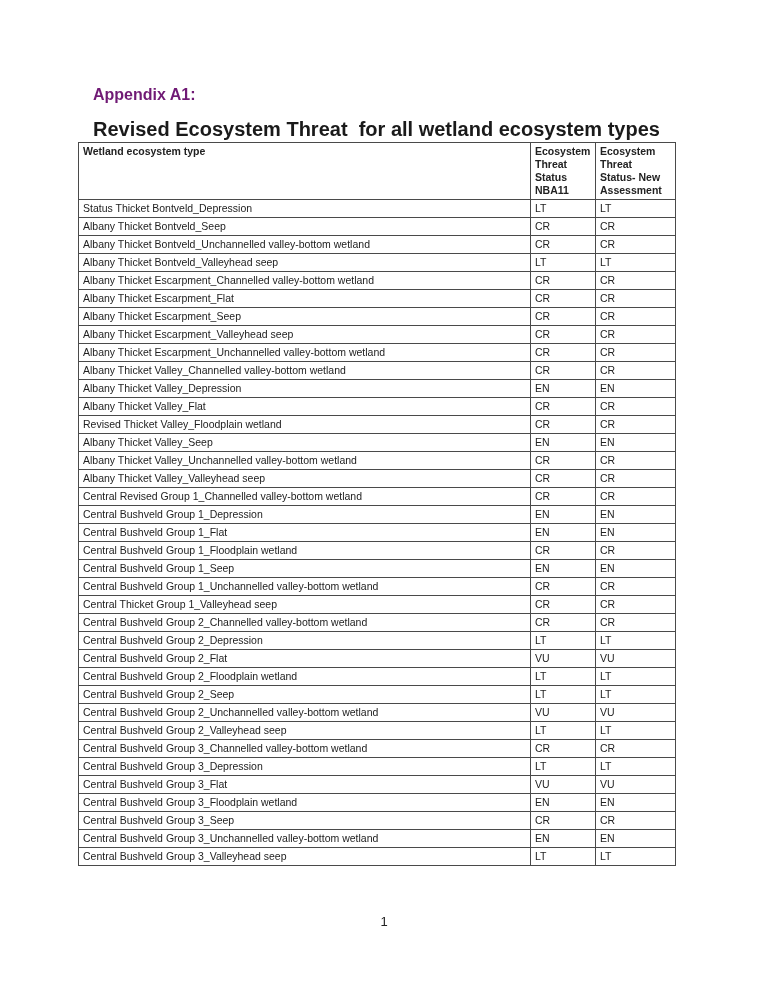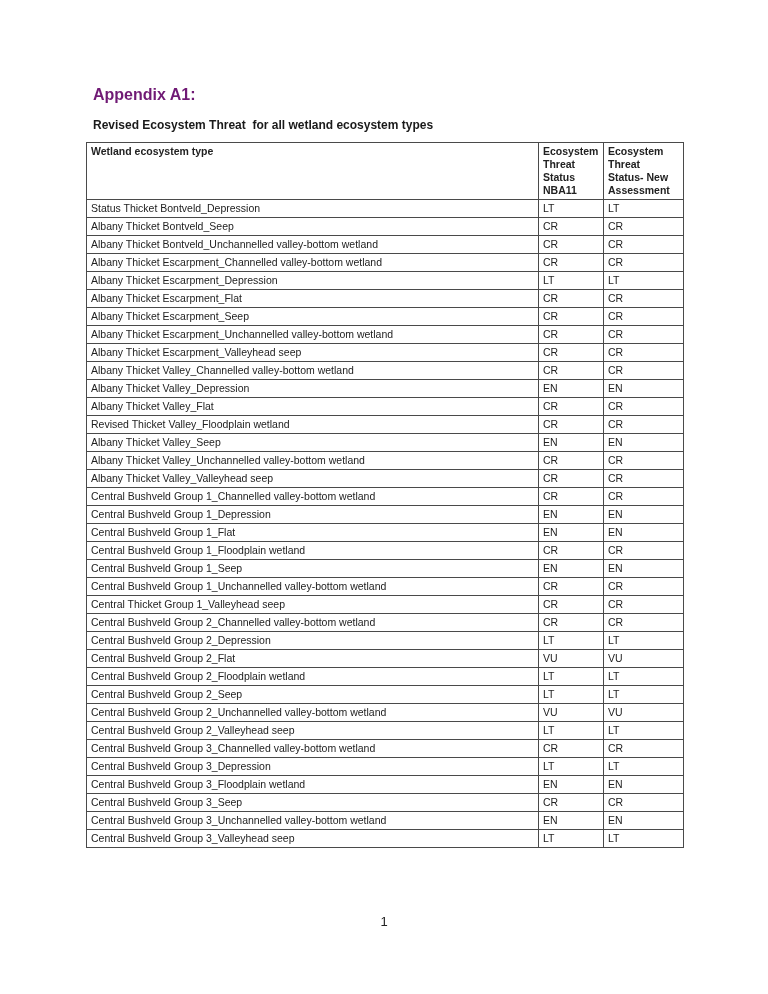--- a/index.html
+++ b/index.html
@@ -21,28 +21,28 @@
     top: 86px;
     font-size: 16px;
     font-weight: bold;
     color: #701a75;
     white-space: pre;
   }
   .doc-title {
     position: absolute;
     left: 93px;
     top: 118px;
-    font-size: 12px;
+    font-size: 20px;
     font-weight: bold;
     color: #1a1a1a;
     white-space: pre;
   }
   table.threat-table {
     position: absolute;
-    left: 86px;
+    left: 78px;
     top: 142px;
     width: 597px;
     border-collapse: collapse;
     table-layout: fixed;
   }
   table.threat-table col.c1 { width: 452px; }
   table.threat-table col.c2 { width: 65px; }
   table.threat-table col.c3 { width: 80px; }
   table.threat-table th,
   table.threat-table td {
@@ -112,50 +112,50 @@
           <td>Albany Thicket Bontveld_Seep</td>
           <td>CR</td>
           <td>CR</td>
         </tr>
         <tr>
           <td>Albany Thicket Bontveld_Unchannelled valley-bottom wetland</td>
           <td>CR</td>
           <td>CR</td>
         </tr>
         <tr>
+          <td>Albany Thicket Bontveld_Valleyhead seep</td>
+          <td>LT</td>
+          <td>LT</td>
+        </tr>
+        <tr>
           <td>Albany Thicket Escarpment_Channelled valley-bottom wetland</td>
           <td>CR</td>
           <td>CR</td>
         </tr>
         <tr>
-          <td>Albany Thicket Escarpment_Depression</td>
-          <td>LT</td>
-          <td>LT</td>
-        </tr>
-        <tr>
           <td>Albany Thicket Escarpment_Flat</td>
           <td>CR</td>
           <td>CR</td>
         </tr>
         <tr>
           <td>Albany Thicket Escarpment_Seep</td>
           <td>CR</td>
           <td>CR</td>
         </tr>
         <tr>
+          <td>Albany Thicket Escarpment_Valleyhead seep</td>
+          <td>CR</td>
+          <td>CR</td>
+        </tr>
+        <tr>
           <td>Albany Thicket Escarpment_Unchannelled valley-bottom wetland</td>
           <td>CR</td>
           <td>CR</td>
         </tr>
         <tr>
-          <td>Albany Thicket Escarpment_Valleyhead seep</td>
-          <td>CR</td>
-          <td>CR</td>
-        </tr>
-        <tr>
           <td>Albany Thicket Valley_Channelled valley-bottom wetland</td>
           <td>CR</td>
           <td>CR</td>
         </tr>
         <tr>
           <td>Albany Thicket Valley_Depression</td>
           <td>EN</td>
           <td>EN</td>
         </tr>
         <tr>
@@ -177,21 +177,21 @@
           <td>Albany Thicket Valley_Unchannelled valley-bottom wetland</td>
           <td>CR</td>
           <td>CR</td>
         </tr>
         <tr>
           <td>Albany Thicket Valley_Valleyhead seep</td>
           <td>CR</td>
           <td>CR</td>
         </tr>
         <tr>
-          <td>Central Bushveld Group 1_Channelled valley-bottom wetland</td>
+          <td>Central Revised Group 1_Channelled valley-bottom wetland</td>
           <td>CR</td>
           <td>CR</td>
         </tr>
         <tr>
           <td>Central Bushveld Group 1_Depression</td>
           <td>EN</td>
           <td>EN</td>
         </tr>
         <tr>
           <td>Central Bushveld Group 1_Flat</td>
@@ -255,20 +255,25 @@
         </tr>
         <tr>
           <td>Central Bushveld Group 3_Channelled valley-bottom wetland</td>
           <td>CR</td>
           <td>CR</td>
         </tr>
         <tr>
           <td>Central Bushveld Group 3_Depression</td>
           <td>LT</td>
           <td>LT</td>
+        </tr>
+        <tr>
+          <td>Central Bushveld Group 3_Flat</td>
+          <td>VU</td>
+          <td>VU</td>
         </tr>
         <tr>
           <td>Central Bushveld Group 3_Floodplain wetland</td>
           <td>EN</td>
           <td>EN</td>
         </tr>
         <tr>
           <td>Central Bushveld Group 3_Seep</td>
           <td>CR</td>
           <td>CR</td>

